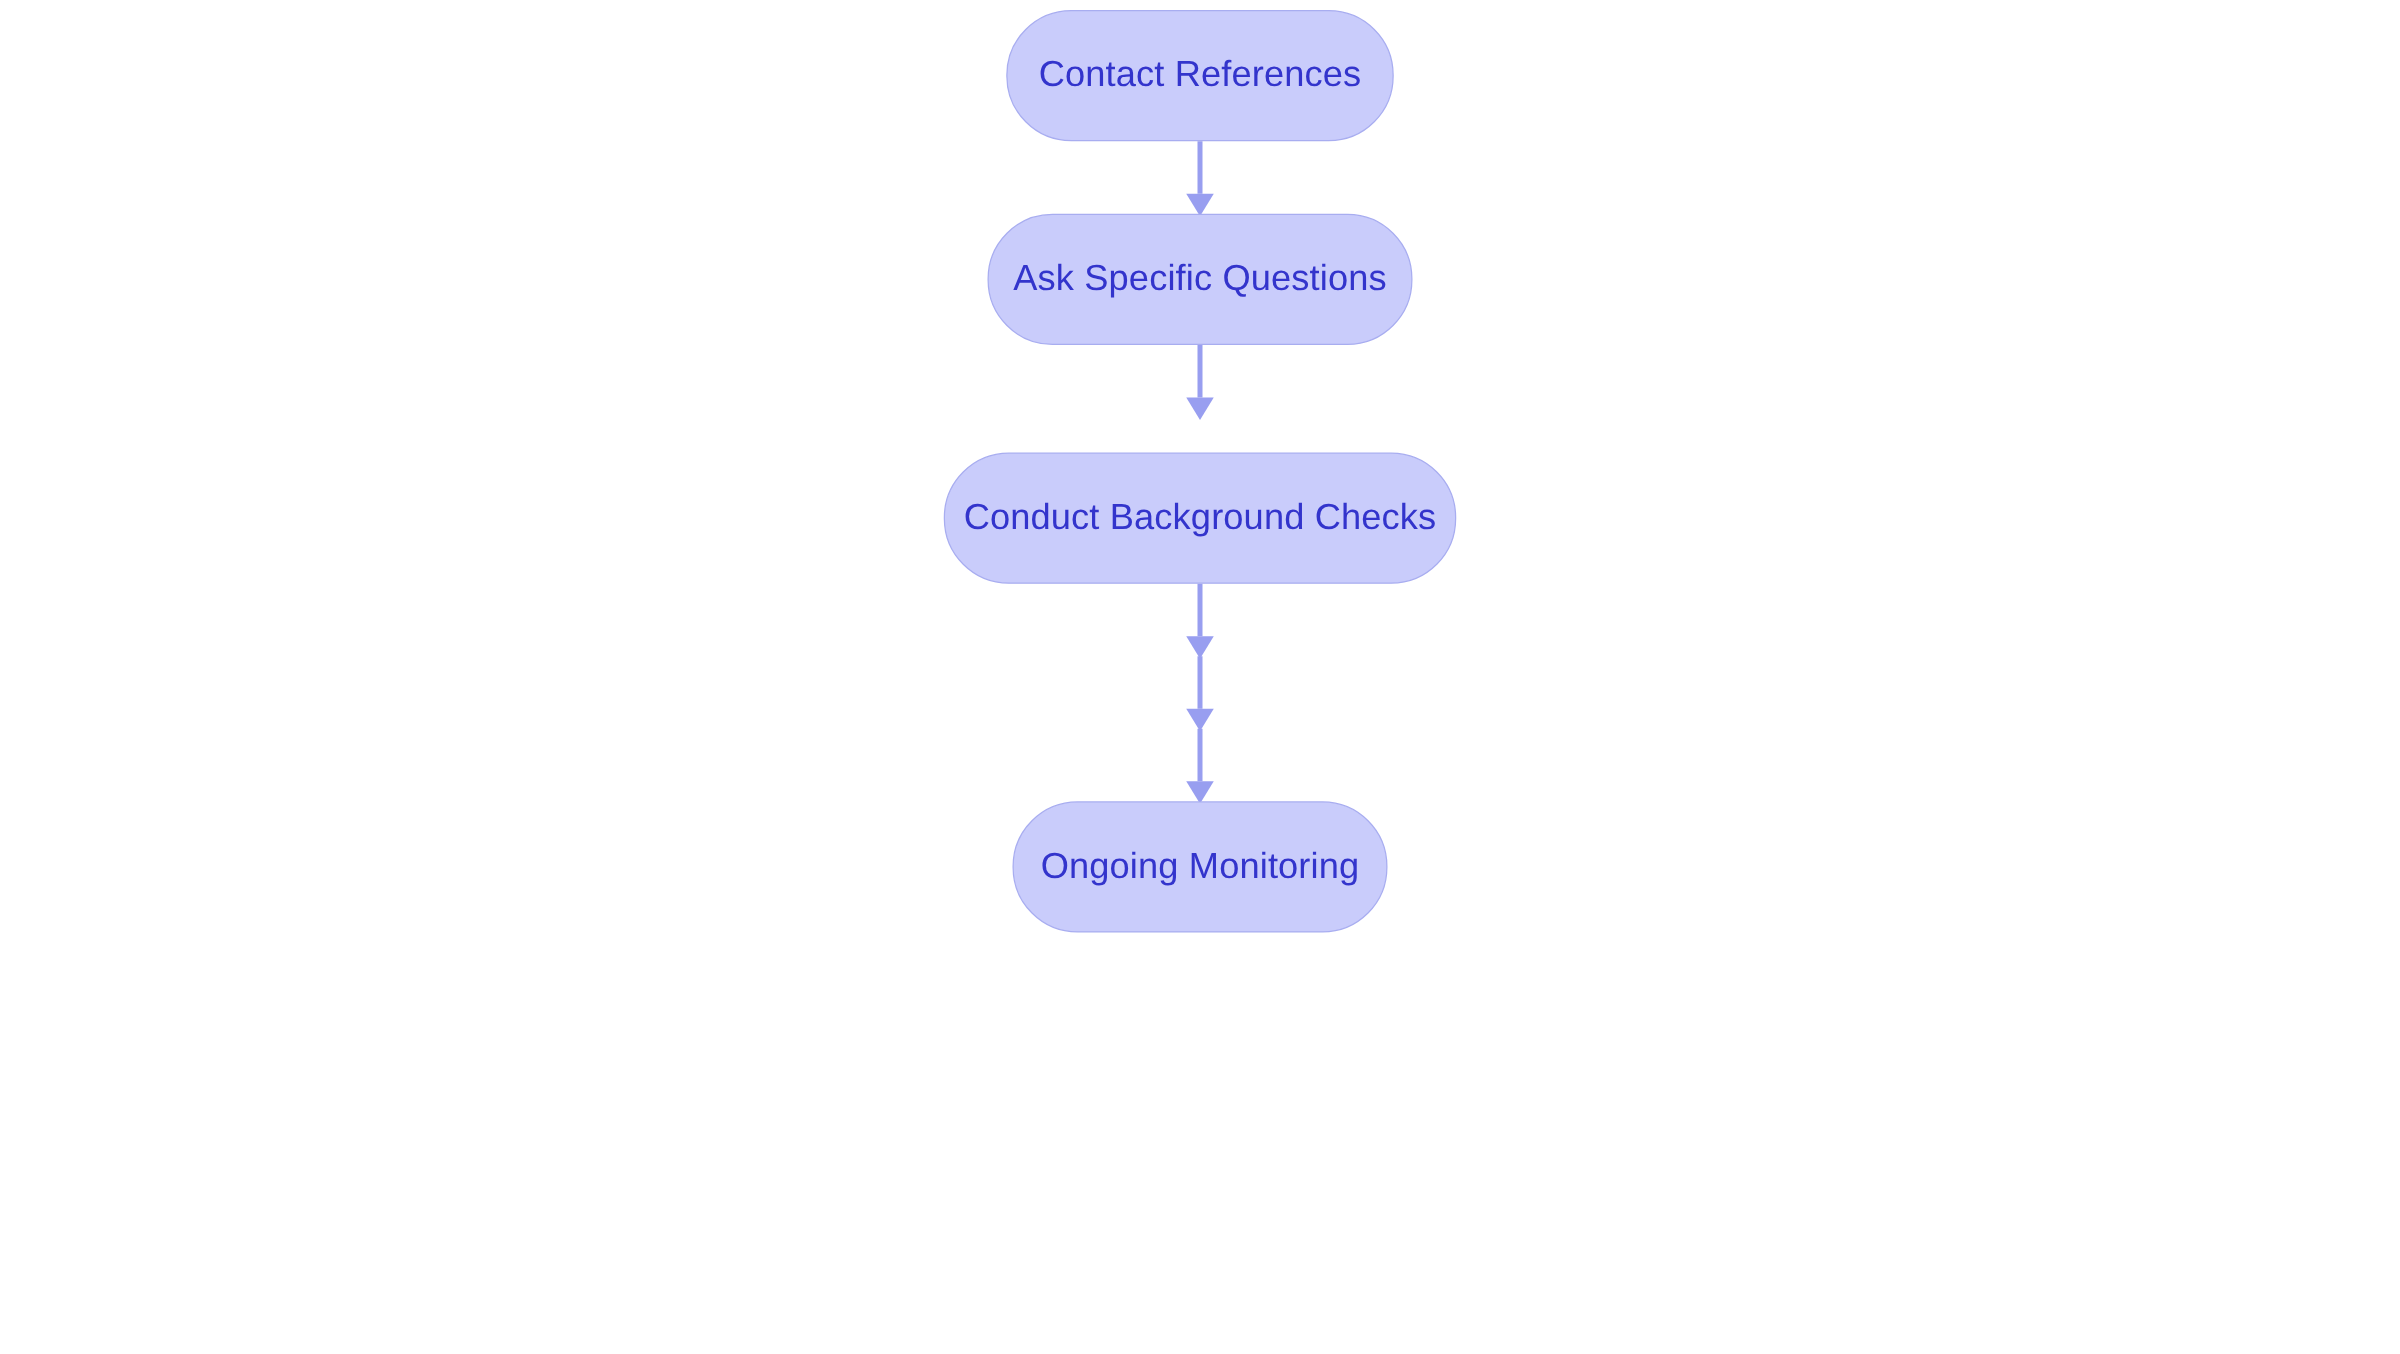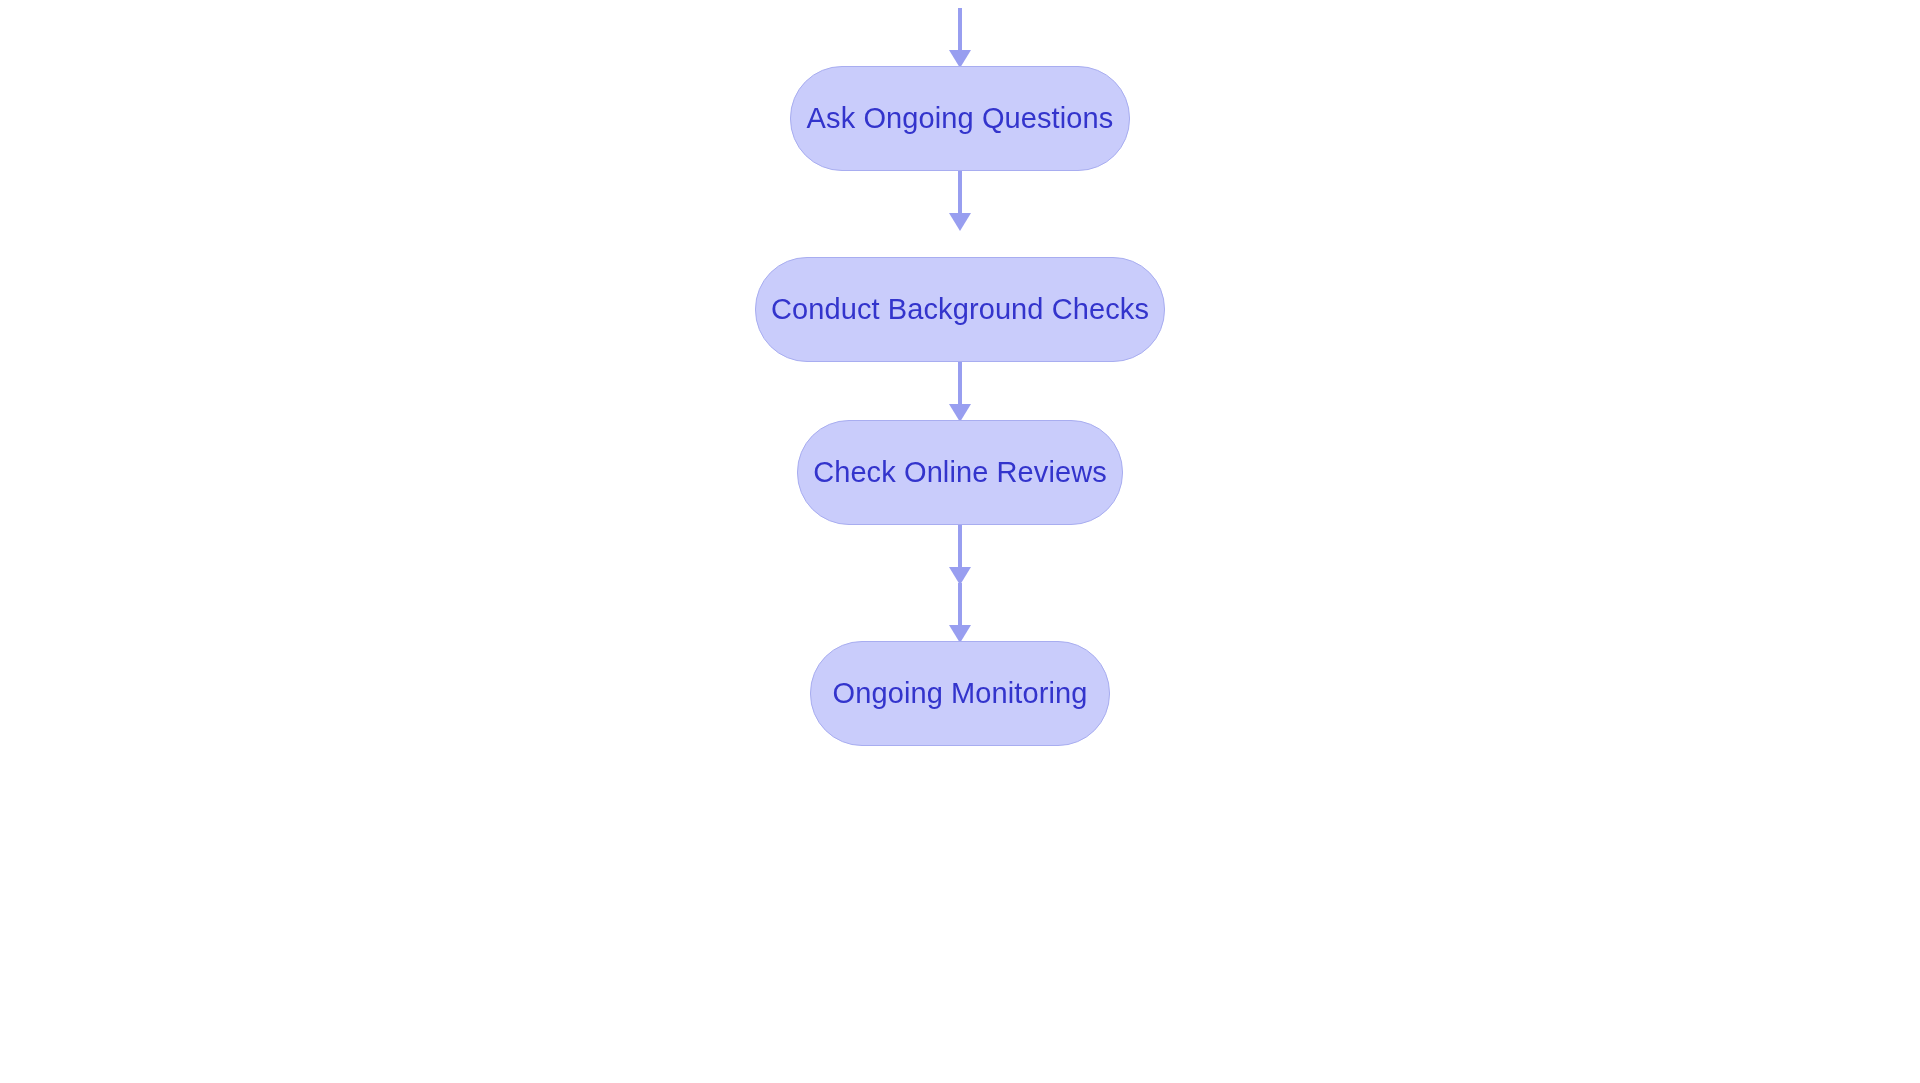--- a/index.html
+++ b/index.html
@@ -93,47 +93,47 @@
     border-top: 18px solid #989ef0;
     flex: 0 0 auto;
   }
 </style>
 </head>
 <body>
 
 <div id="flowchart-canvas">
   <div class="flow-column">
 
+    <div class="flow-node w-contact-references">
+      <span class="flow-node-label">Contact References</span>
+    </div>
 
     <div class="flow-connector">
       <div class="connector-line"></div>
       <div class="connector-arrowhead"></div>
     </div>
 
     <div class="flow-node w-ask-specific-questions">
-      <span class="flow-node-label">Ask Ongoing Questions</span>
+      <span class="flow-node-label">Ask Specific Questions</span>
     </div>
 
     <div class="flow-connector">
       <div class="connector-line"></div>
       <div class="connector-arrowhead"></div>
     </div>
 
     <div class="flow-node w-conduct-background-checks">
       <span class="flow-node-label">Conduct Background Checks</span>
     </div>
 
     <div class="flow-connector">
       <div class="connector-line"></div>
       <div class="connector-arrowhead"></div>
     </div>
 
-    <div class="flow-node w-check-online-reviews">
-      <span class="flow-node-label">Check Online Reviews</span>
-    </div>
 
     <div class="flow-connector">
       <div class="connector-line"></div>
       <div class="connector-arrowhead"></div>
     </div>
 
 
     <div class="flow-connector">
       <div class="connector-line"></div>
       <div class="connector-arrowhead"></div>

